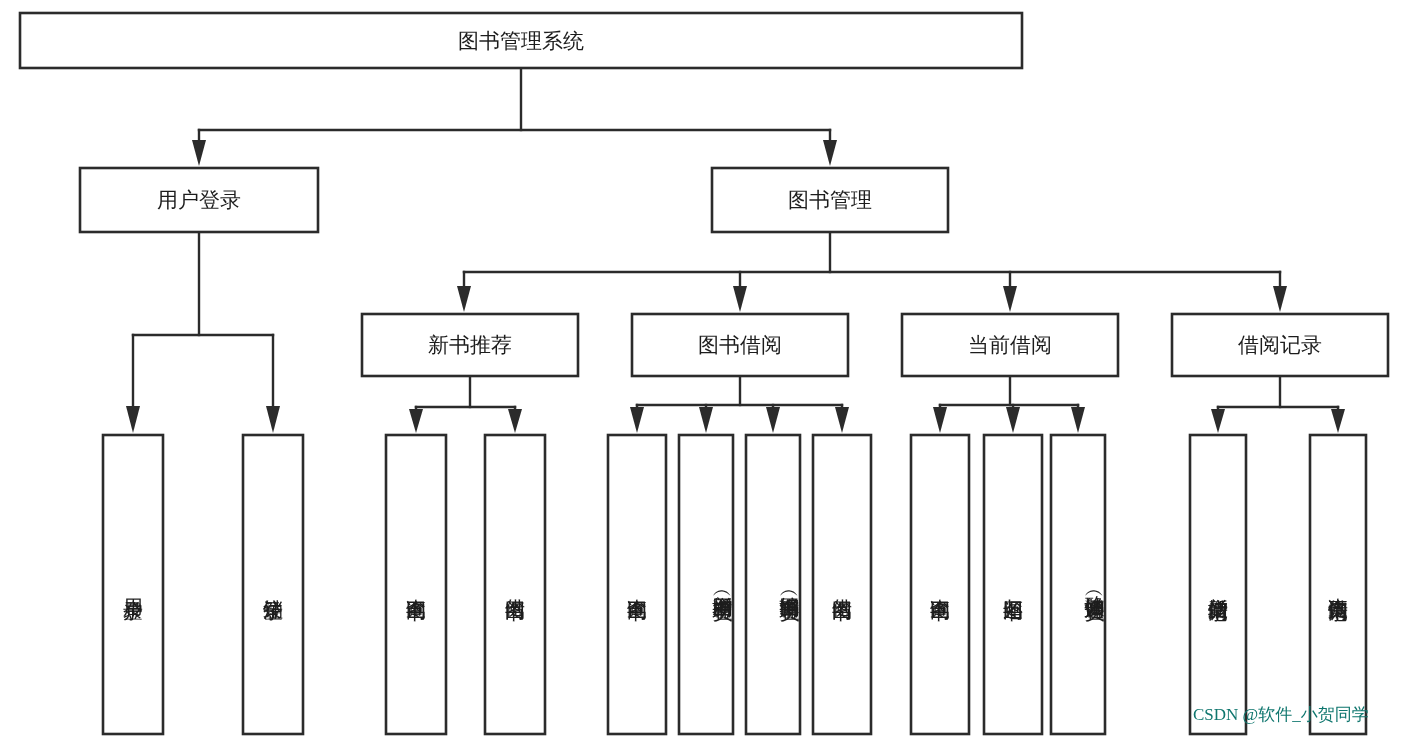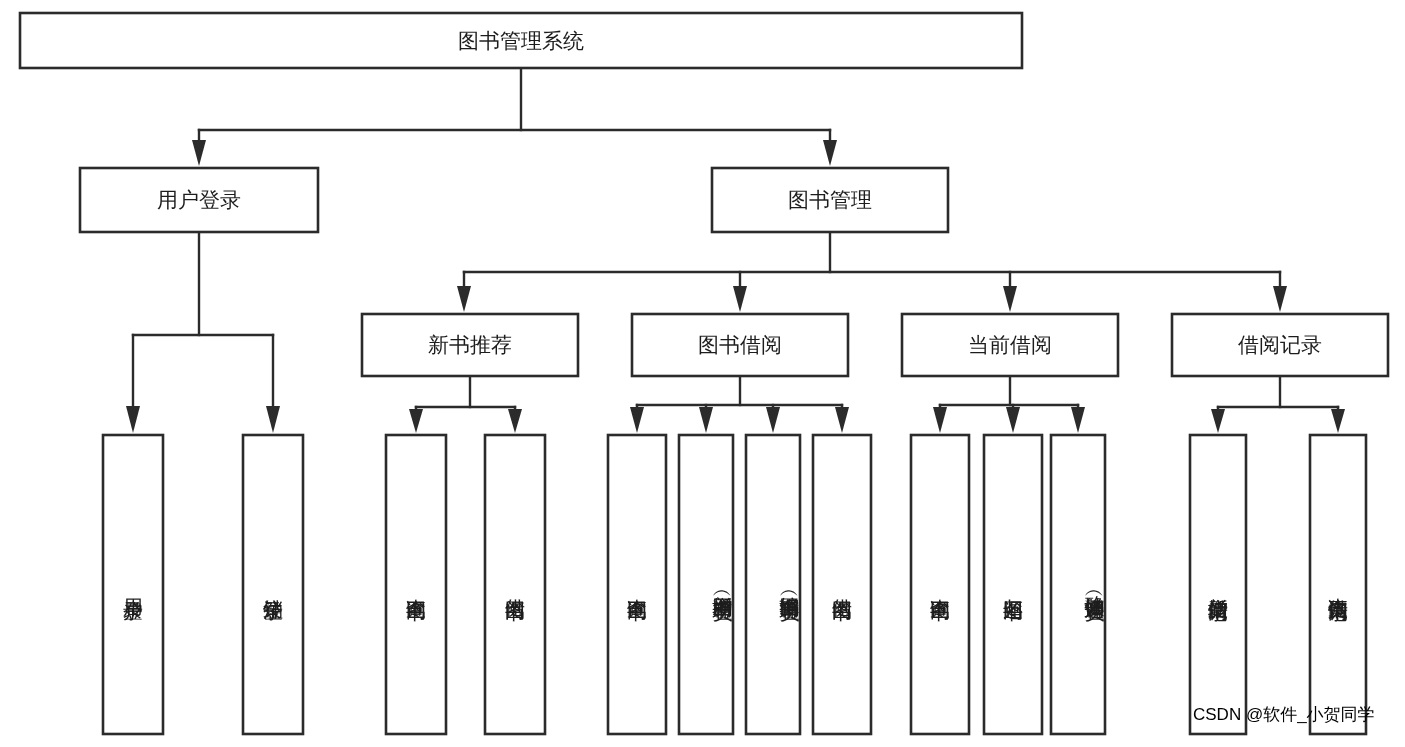--- a/index.html
+++ b/index.html
@@ -60,23 +60,23 @@
     text-align: center;
     display: flex;
     align-items: center;
     justify-content: center;
     white-space: nowrap;
     pointer-events: none;
     user-select: none;
   }
   .watermark {
     position: absolute;
-    font-family: Liberation Sans, sans-serif;
+    font-family: Liberation Serif, serif;
     font-size: 17px;
-    color: #000000;
+    color: #0f766e;
     white-space: nowrap;
     user-select: none;
   }
 </style>
 </head>
 <body>
 
 <div id="diagram-root">
 
   <svg id="diagram-svg" viewBox="0 0 1405 747" xmlns="http://www.w3.org/2000/svg">

